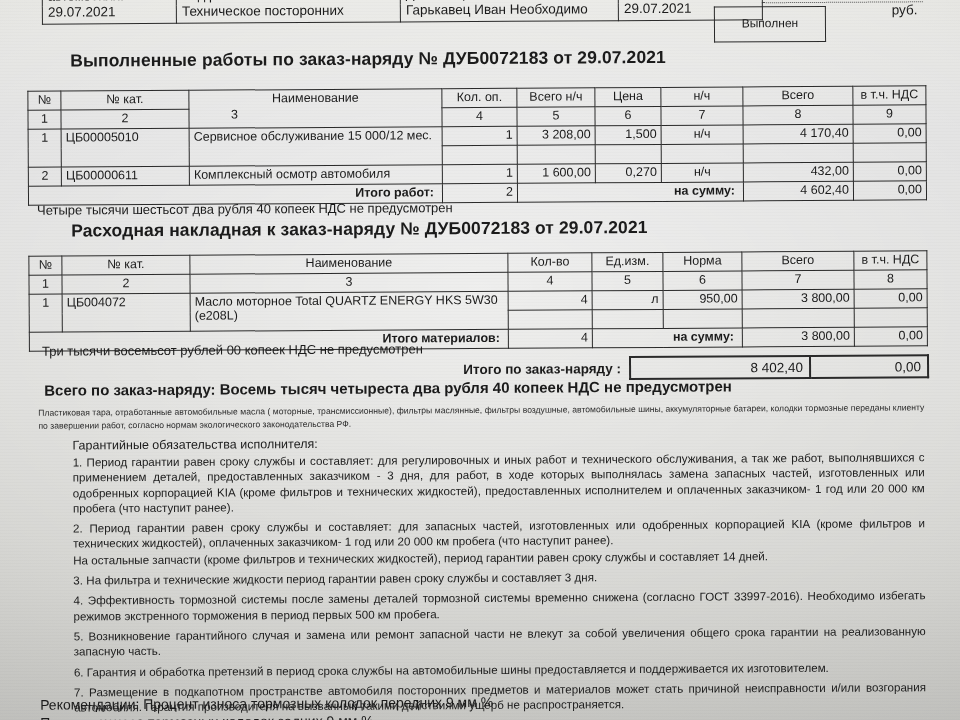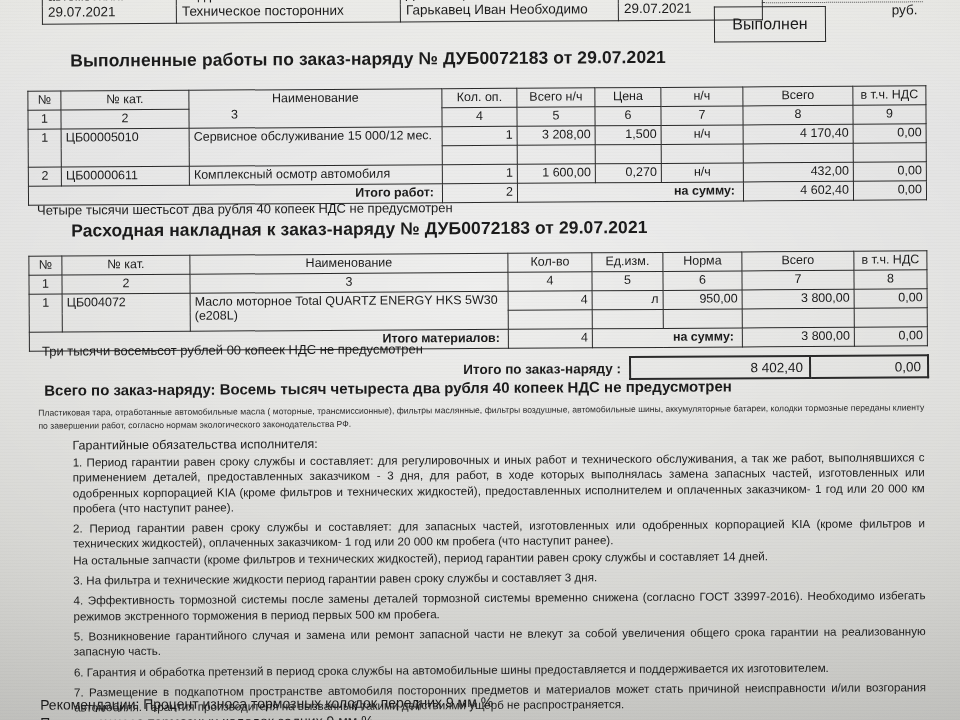--- a/index.html
+++ b/index.html
@@ -133,21 +133,21 @@
     </tr>
     <tr>
       <td class="c" style="border:none;border-left:1.2px solid #2a2a2a;border-top:1px dotted #555;text-align:right;">руб.</td>
     </tr>
   </tbody>
     </table>
 
   <table class="doc" style="top:8px;left:716px;width:112px;">
     <tbody>
         <tr>
-          <td class="c" style="height:32px;vertical-align:middle;font-size:16px;margin-left:48px;">Выполнен</td>
+          <td class="c" style="height:32px;vertical-align:middle;font-size:12px;margin-left:48px;">Выполнен</td>
         </tr>
   </tbody>
     </table>
 
   <div class="sectitle" id="t1">Выполненные работы по заказ-наряду №  ДУБ0072183 от 29.07.2021</div>
 
   <table class="doc" id="works">
     <colgroup>
       <col style="width:33px">
         <col style="width:128px">

